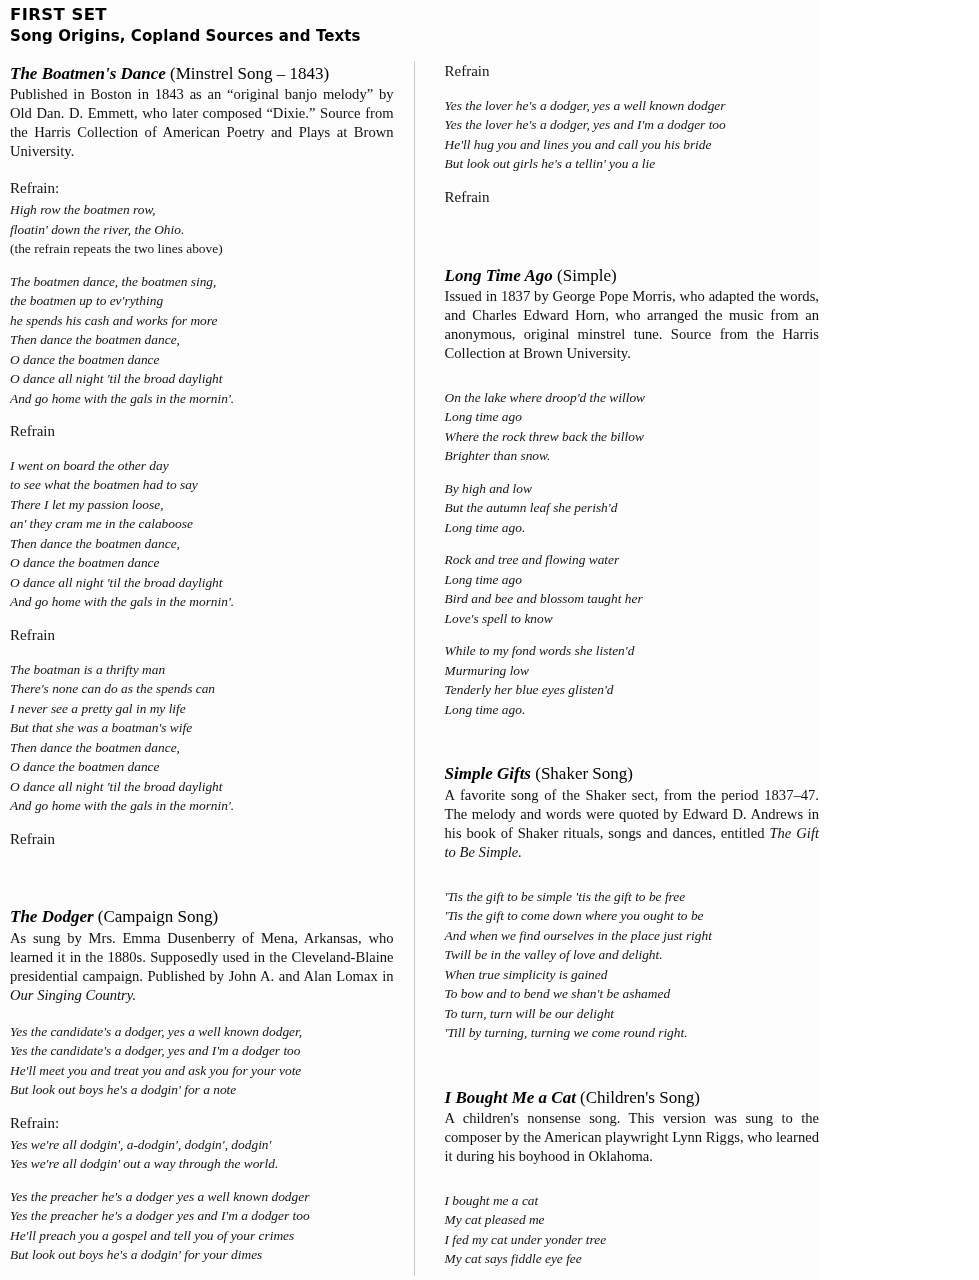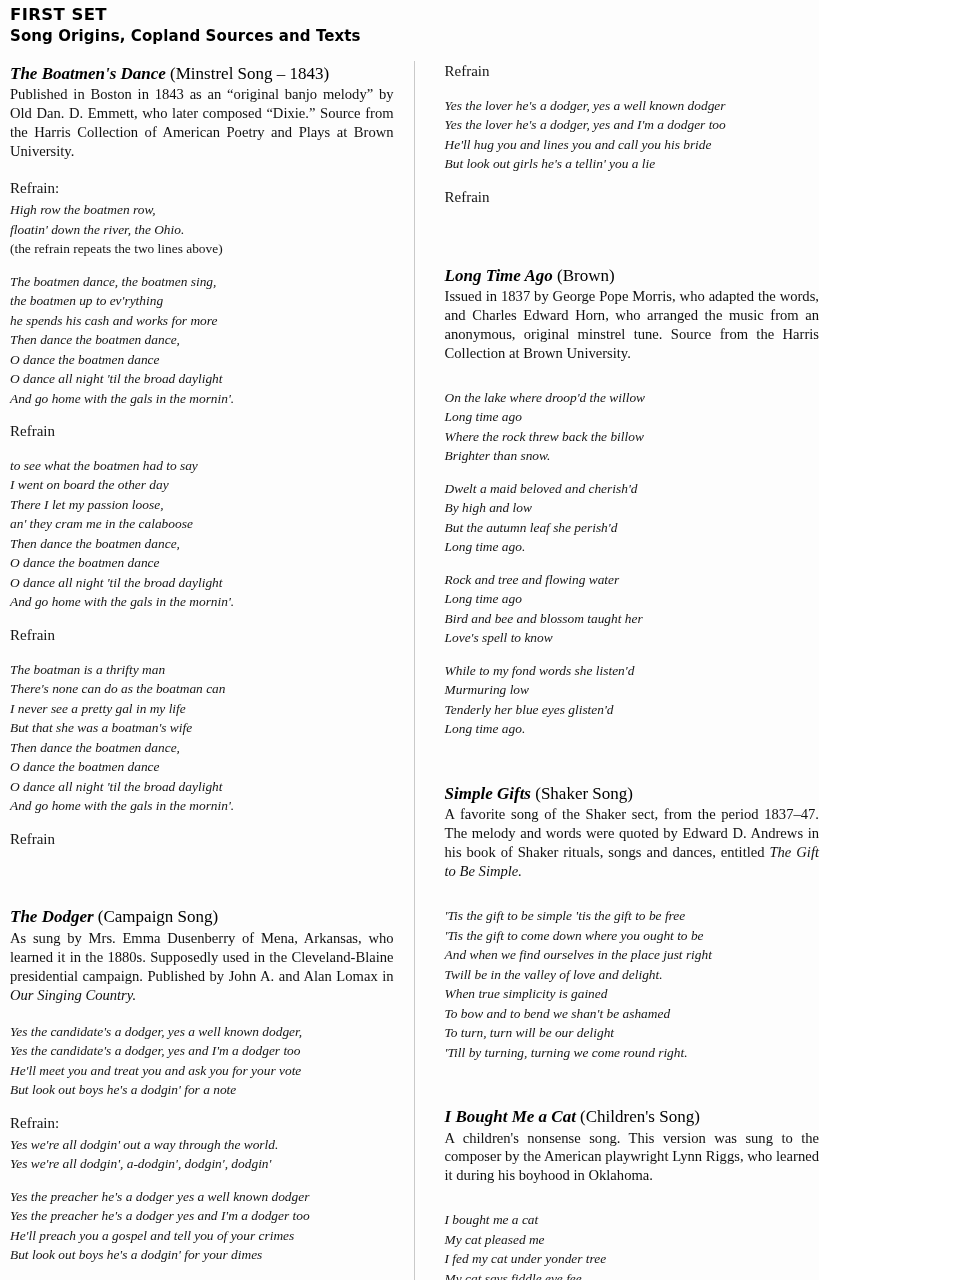--- a/index.html
+++ b/index.html
@@ -155,37 +155,37 @@
         <div class="lyric-line">O dance the boatmen dance</div>
         <div class="lyric-line">O dance all night 'til the broad daylight</div>
         <div class="lyric-line">And go home with the gals in the mornin'.</div>
       </div>
 
       <div class="gap-s"></div>
       <div class="label">Refrain</div>
       <div class="gap-s"></div>
 
       <div class="lyric-block">
+        <div class="lyric-line">I went on board the other day</div>
         <div class="lyric-line">to see what the boatmen had to say</div>
-        <div class="lyric-line">I went on board the other day</div>
         <div class="lyric-line">There I let my passion loose,</div>
         <div class="lyric-line">an' they cram me in the calaboose</div>
         <div class="lyric-line">Then dance the boatmen dance,</div>
         <div class="lyric-line">O dance the boatmen dance</div>
         <div class="lyric-line">O dance all night 'til the broad daylight</div>
         <div class="lyric-line">And go home with the gals in the mornin'.</div>
       </div>
 
       <div class="gap-s"></div>
       <div class="label">Refrain</div>
       <div class="gap-s"></div>
 
       <div class="lyric-block">
         <div class="lyric-line">The boatman is a thrifty man</div>
-        <div class="lyric-line">There's none can do as the boatman can</div>
+        <div class="lyric-line">There's none can do as the spends can</div>
         <div class="lyric-line">I never see a pretty gal in my life</div>
         <div class="lyric-line">But that she was a boatman's wife</div>
         <div class="lyric-line">Then dance the boatmen dance,</div>
         <div class="lyric-line">O dance the boatmen dance</div>
         <div class="lyric-line">O dance all night 'til the broad daylight</div>
         <div class="lyric-line">And go home with the gals in the mornin'.</div>
       </div>
 
       <div class="gap-s"></div>
       <div class="label">Refrain</div>
@@ -206,22 +206,22 @@
         <div class="lyric-line">Yes the candidate's a dodger, yes a well known dodger,</div>
         <div class="lyric-line">Yes the candidate's a dodger, yes and I'm a dodger too</div>
         <div class="lyric-line">He'll meet you and treat you and ask you for your vote</div>
         <div class="lyric-line">But look out boys he's a dodgin' for a note</div>
       </div>
 
       <div class="gap-s"></div>
 
       <div class="lyric-block">
         <div class="label">Refrain:</div>
+        <div class="lyric-line">Yes we're all dodgin', a-dodgin', dodgin', dodgin'</div>
         <div class="lyric-line">Yes we're all dodgin' out a way through the world.</div>
-        <div class="lyric-line">Yes we're all dodgin', a-dodgin', dodgin', dodgin'</div>
       </div>
 
       <div class="gap-s"></div>
 
       <div class="lyric-block">
         <div class="lyric-line">Yes the preacher he's a dodger yes a well known dodger</div>
         <div class="lyric-line">Yes the preacher he's a dodger yes and I'm a dodger too</div>
         <div class="lyric-line">He'll preach you a gospel and tell you of your crimes</div>
         <div class="lyric-line">But look out boys he's a dodgin' for your dimes</div>
       </div>
@@ -242,40 +242,39 @@
       </div>
 
       <div class="gap-s"></div>
       <div class="label">Refrain</div>
 
       <div class="gap-xxl"></div>
 
       <div class="song">
         <div class="song-title">
           <span class="t-name">Long Time Ago</span>
-          <span class="t-kind">(Brown)</span>
+          <span class="t-kind">(Simple)</span>
         </div>
         <p class="note">
           <span>Issued in 1837 by George Pope Morris, who adapted the words, and Charles Edward Horn, who arranged the music from an anonymous, original minstrel tune. Source from the Harris Collection at Brown University.</span>
         </p>
       </div>
 
       <div class="gap-m"></div>
 
       <div class="lyric-block">
         <div class="lyric-line">On the lake where droop'd the willow</div>
         <div class="lyric-line">Long time ago</div>
         <div class="lyric-line">Where the rock threw back the billow</div>
         <div class="lyric-line">Brighter than snow.</div>
       </div>
 
       <div class="gap-s"></div>
 
       <div class="lyric-block">
-        <div class="lyric-line">Dwelt a maid beloved and cherish'd</div>
         <div class="lyric-line">By high and low</div>
         <div class="lyric-line">But the autumn leaf she perish'd</div>
         <div class="lyric-line">Long time ago.</div>
       </div>
 
       <div class="gap-s"></div>
 
       <div class="lyric-block">
         <div class="lyric-line">Rock and tree and flowing water</div>
         <div class="lyric-line">Long time ago</div>

